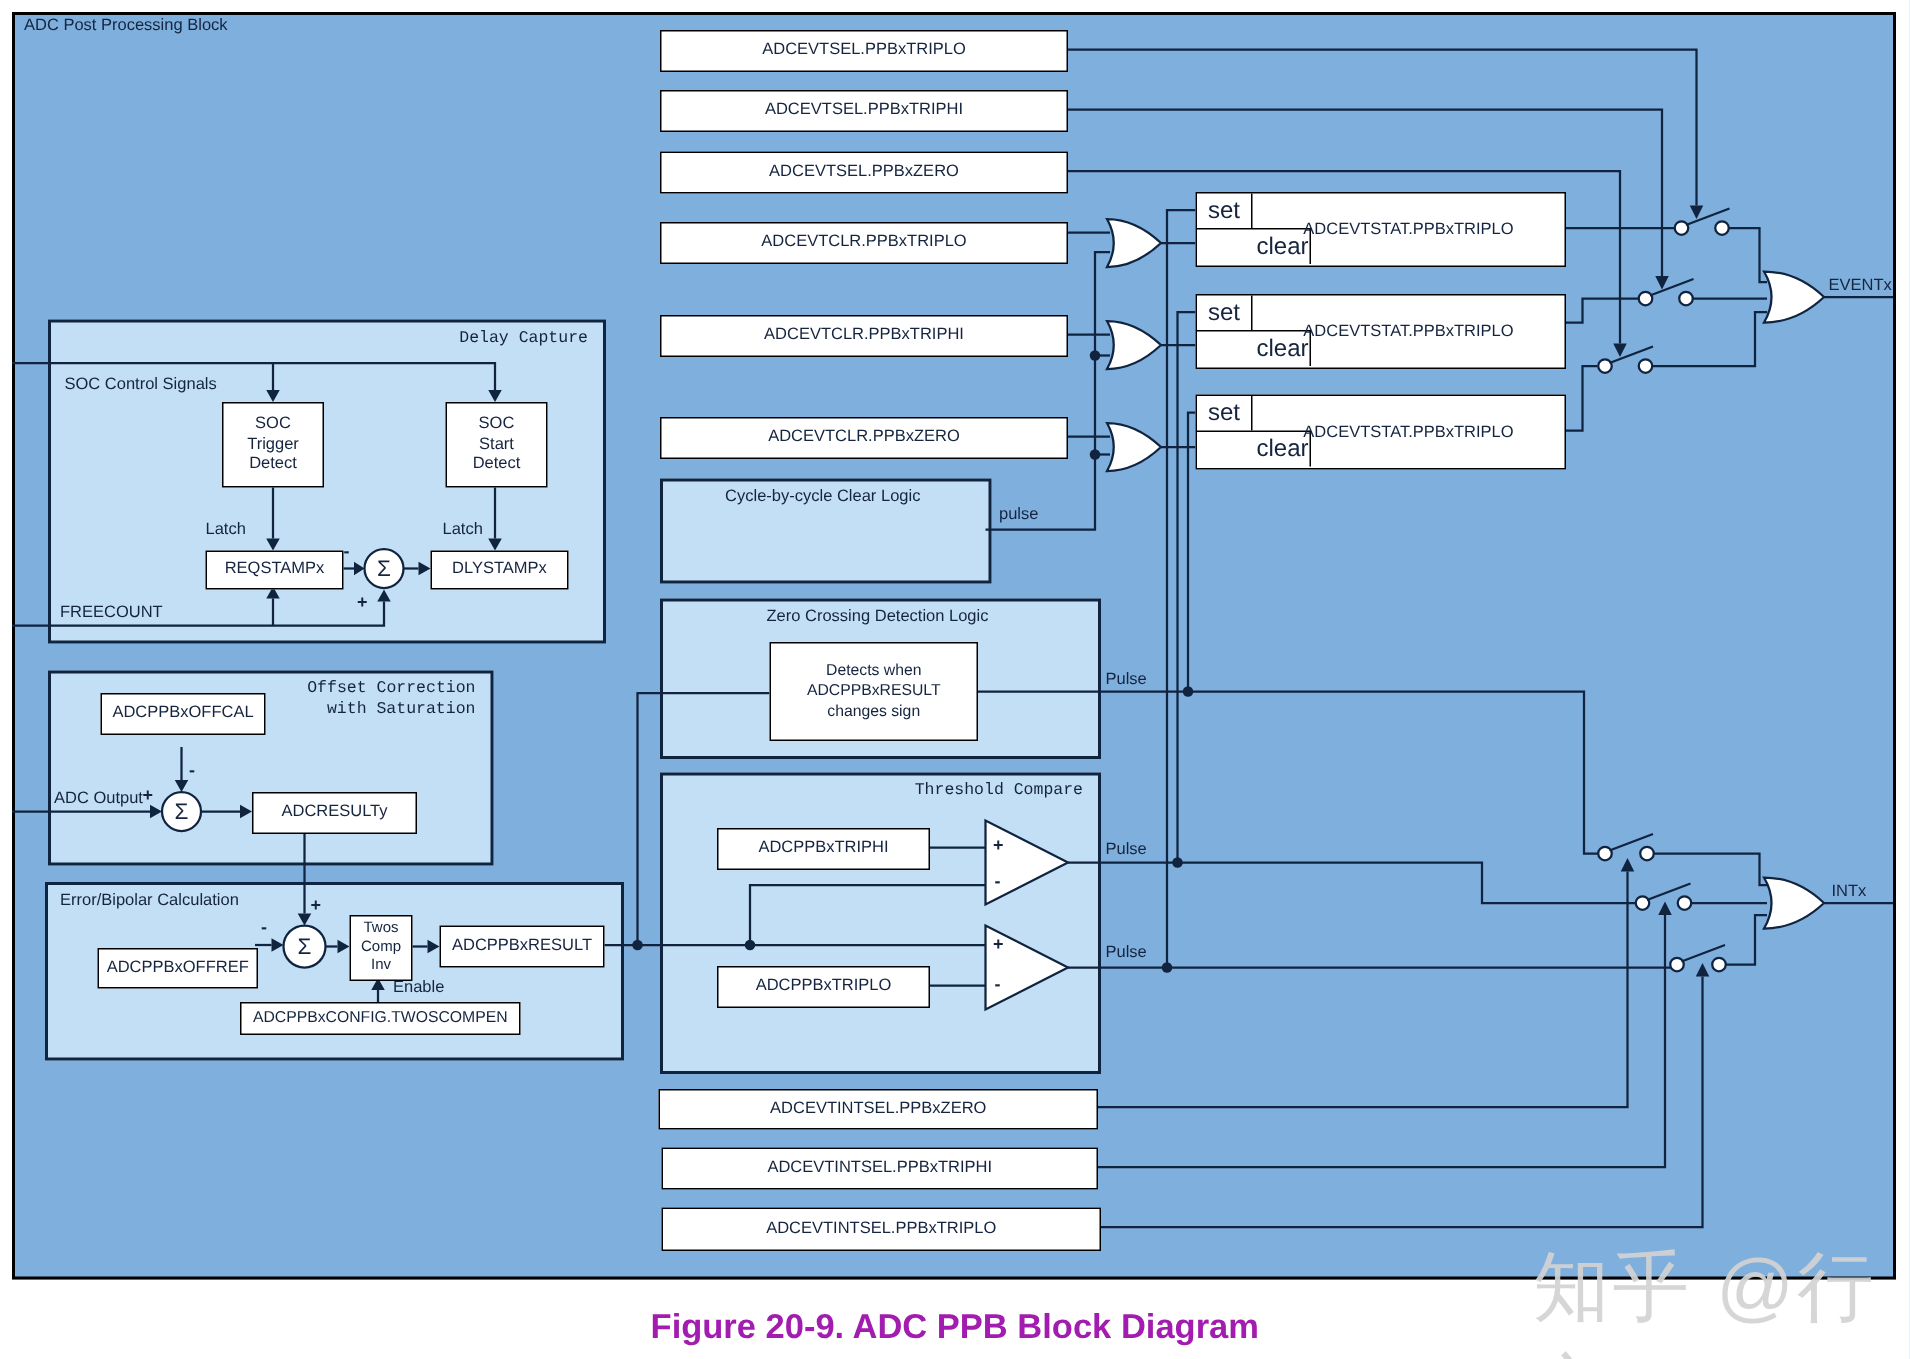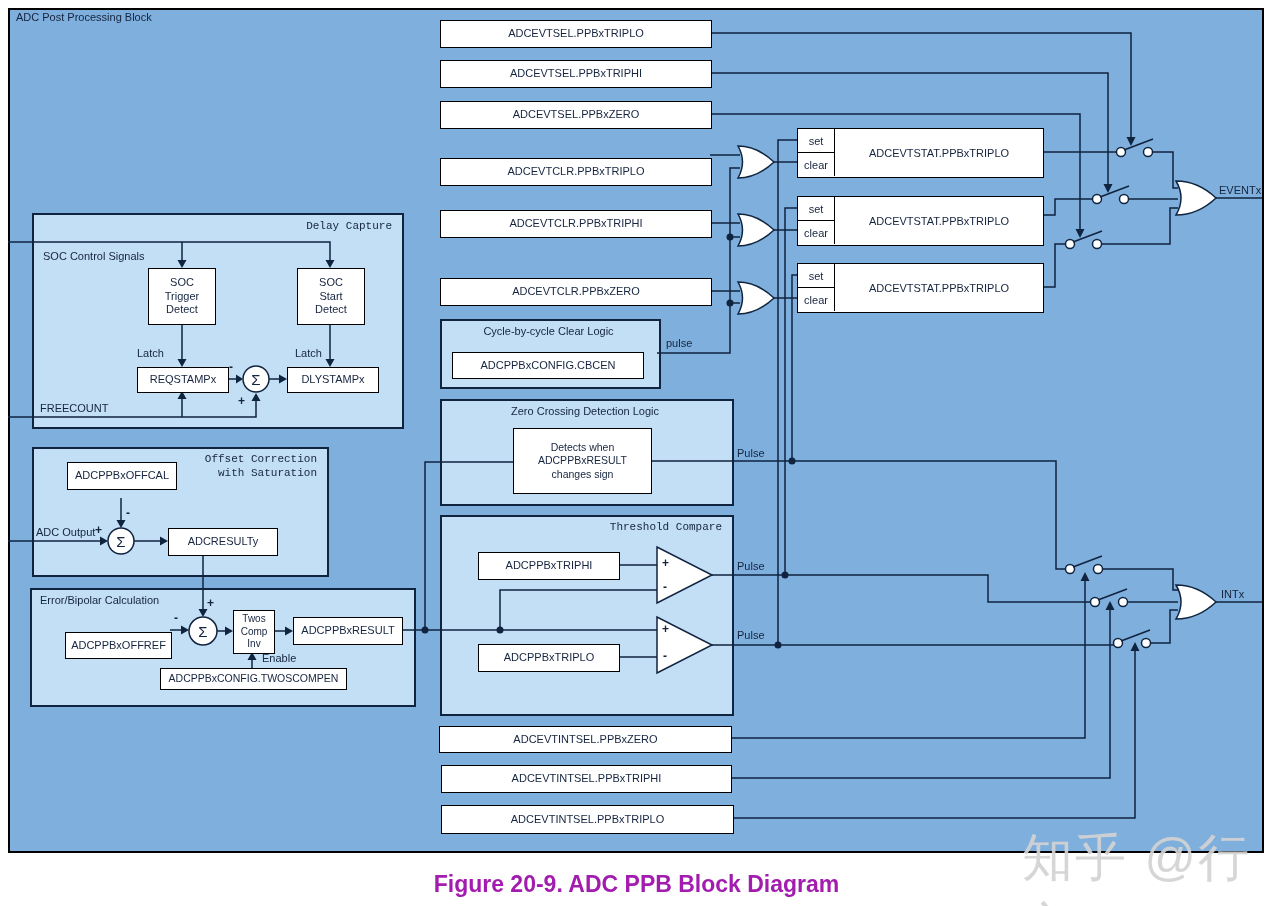--- a/index.html
+++ b/index.html
@@ -7,22 +7,22 @@
            font-family:"Liberation Sans", sans-serif; color:#15243f; overflow:hidden; }
   .main  { position:absolute; left:8px; top:8px; width:1252px; height:841px;
            background:#7FAFDC; border:2px solid #000; z-index:0; }
   .panel { position:absolute; background:#C3DFF5; border:2px solid #10233f; z-index:1; }
   .wires { position:absolute; left:0; top:0; z-index:2; pointer-events:none; }
   .wbox  { position:absolute; background:#fff; border:1px solid #000; z-index:3;
            display:flex; align-items:center; justify-content:center;
            font-size:11px; text-align:center; white-space:pre-line; line-height:1.25; }
   .latch { position:absolute; background:#fff; border:1px solid #000; z-index:3; }
   .latch .sc { position:absolute; left:0; width:36px; height:23px; border-right:1px solid #000;
-           display:flex; align-items:center; justify-content:center; font-size:11px; }
-  .latch .sc.clr { top:23px; border-top:1px solid #000; }
+           display:flex; align-items:center; justify-content:center; font-size:16px; }
+  .latch .sc.clr { top:23px; border-top:1px solid #000;padding-left:39px; }
   .latch .larea { position:absolute; left:37px; right:0; top:0; bottom:0;
            display:flex; align-items:center; justify-content:center; font-size:11px; }
   .lbl   { position:absolute; z-index:4; font-size:11px; white-space:pre-line; line-height:1.3; }
   .op    { font-size:12px; font-weight:bold; }
   .sig   { font-size:15px; width:18px; text-align:center; }
   .right { text-align:right;font-family:Liberation Mono, monospace; }
   .center{ text-align:center; }
   .caption { position:absolute; left:0; top:871px; width:1273px; text-align:center;
            font-size:23px; font-weight:bold; color:#a21caf; z-index:5; }
   .watermark { position:absolute; left:1022px; top:824px; font-size:51px;
@@ -196,21 +196,21 @@
           <circle cx="1118" cy="643" r="4.5"></circle>
           <circle cx="1146" cy="643" r="4.5"></circle>
           <line x1="1121" y1="641" x2="1150" y2="630"></line>
         </g>
     </g>
   </svg>
 
   <div class="wbox" style="left:440px;top:20px;width:270px;height:26px;">ADCEVTSEL.PPBxTRIPLO</div>
   <div class="wbox" style="left:440px;top:60px;width:270px;height:26px;">ADCEVTSEL.PPBxTRIPHI</div>
   <div class="wbox" style="left:440px;top:101px;width:270px;height:26px;">ADCEVTSEL.PPBxZERO</div>
-  <div class="wbox" style="left:440px;top:158px;width:270px;height:26px;">ADCEVTCLR.PPBxTRIPLO</div>
+  <div class="wbox" style="left:440px;top:148px;width:270px;height:26px;">ADCEVTCLR.PPBxTRIPLO</div>
   <div class="wbox" style="left:440px;top:210px;width:270px;height:26px;">ADCEVTCLR.PPBxTRIPHI</div>
   <div class="wbox" style="left:440px;top:278px;width:270px;height:26px;">ADCEVTCLR.PPBxZERO</div>
 
   <div class="latch" style="left:797px;top:128px;width:245px;height:48px;">
     <div class="sc">set</div>
     <div class="sc clr">clear</div>
     <div class="larea">ADCEVTSTAT.PPBxTRIPLO</div>
   </div>
   <div class="latch" style="left:797px;top:196px;width:245px;height:48px;">
     <div class="sc">set</div>
@@ -235,21 +235,20 @@
   <div class="wbox" style="left:67px;top:462px;width:108px;height:26px;">ADCPPBxOFFCAL</div>
   <div class="wbox" style="left:168px;top:528px;width:108px;height:26px;">ADCRESULTy</div>
 
   <div class="wbox" style="left:65px;top:632px;width:105px;height:25px;">ADCPPBxOFFREF</div>
   <div class="wbox" style="left:233px;top:610px;width:40px;height:42px;font-size:10px;">Twos
 Comp
 Inv</div>
   <div class="wbox" style="left:293px;top:617px;width:108px;height:26px;">ADCPPBxRESULT</div>
   <div class="wbox" style="left:160px;top:668px;width:185px;height:20px;font-size:10.5px;">ADCPPBxCONFIG.TWOSCOMPEN</div>
 
-  <div class="wbox" style="left:452px;top:352px;width:190px;height:25px;">ADCPPBxCONFIG.CBCEN</div>
   <div class="wbox" style="left:513px;top:428px;width:137px;height:64px;font-size:10.5px;">Detects when
 ADCPPBxRESULT
 changes sign</div>
   <div class="wbox" style="left:478px;top:552px;width:140px;height:26px;">ADCPPBxTRIPHI</div>
   <div class="wbox" style="left:478px;top:644px;width:140px;height:26px;">ADCPPBxTRIPLO</div>
 
   <div class="wbox" style="left:439px;top:726px;width:291px;height:25px;">ADCEVTINTSEL.PPBxZERO</div>
   <div class="wbox" style="left:441px;top:765px;width:289px;height:26px;">ADCEVTINTSEL.PPBxTRIPHI</div>
   <div class="wbox" style="left:441px;top:805px;width:291px;height:27px;">ADCEVTINTSEL.PPBxTRIPLO</div>
 

